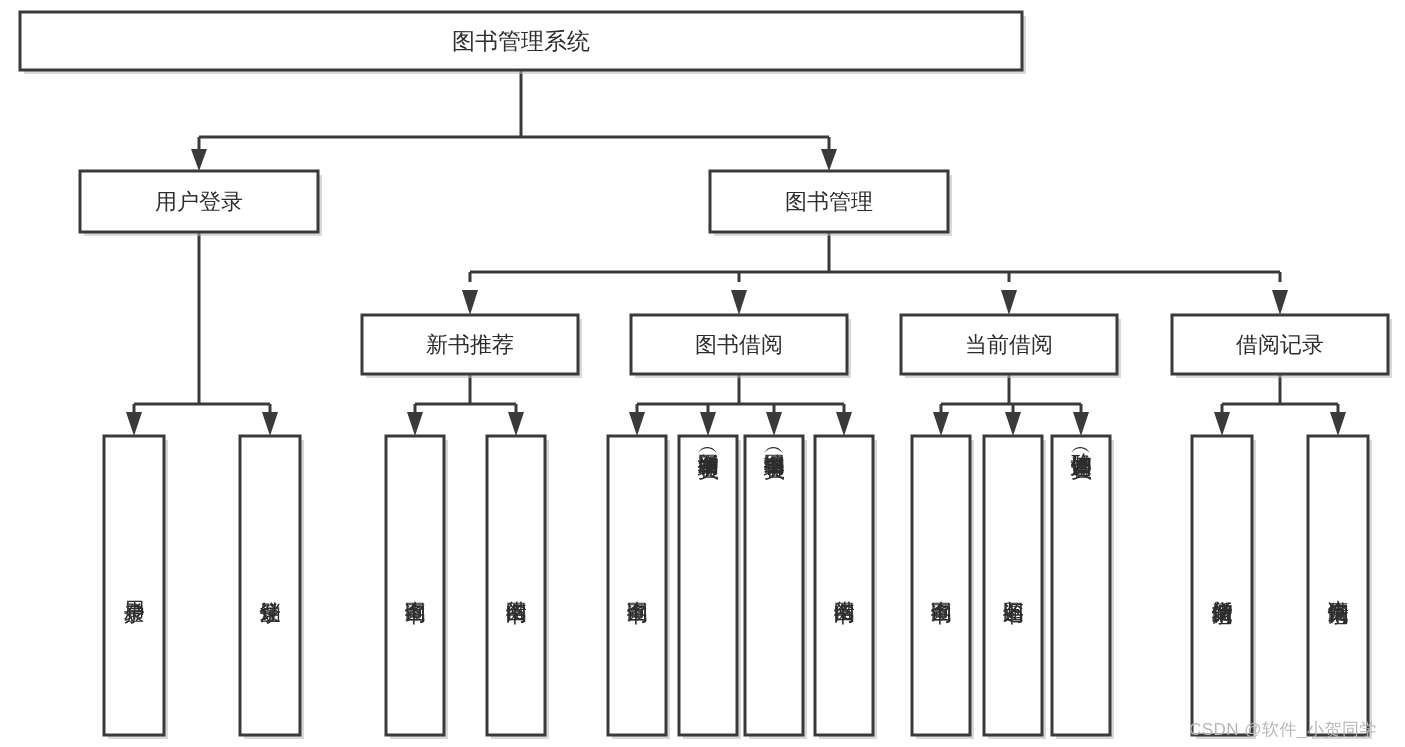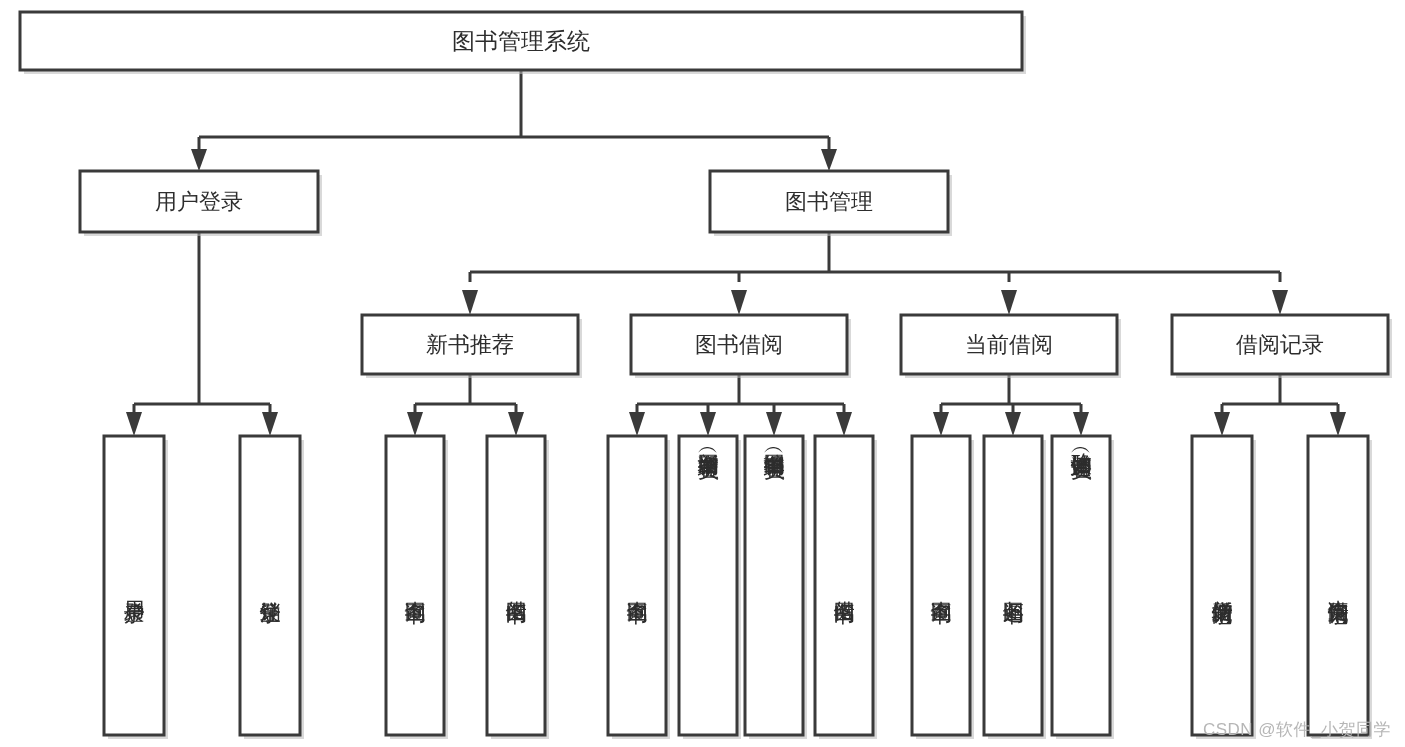--- a/index.html
+++ b/index.html
@@ -73,21 +73,21 @@
     font-family: "Liberation Sans", "DejaVu Sans", sans-serif;
     font-size: 21px;
     line-height: 1.08;
     color: #2d2d2d;
     letter-spacing: 1px;
     white-space: nowrap;
     text-align: center;
   }
   .watermark {
     position: absolute;
-    right: 14px;
+    right: 28px;
     bottom: 6px;
     font-family: "Liberation Sans", "DejaVu Sans", sans-serif;
     font-size: 17px;
     color: #b6b6b6;
     letter-spacing: 0.5px;
     white-space: nowrap;
     user-select: none;
   }
 </style>
 </head>

